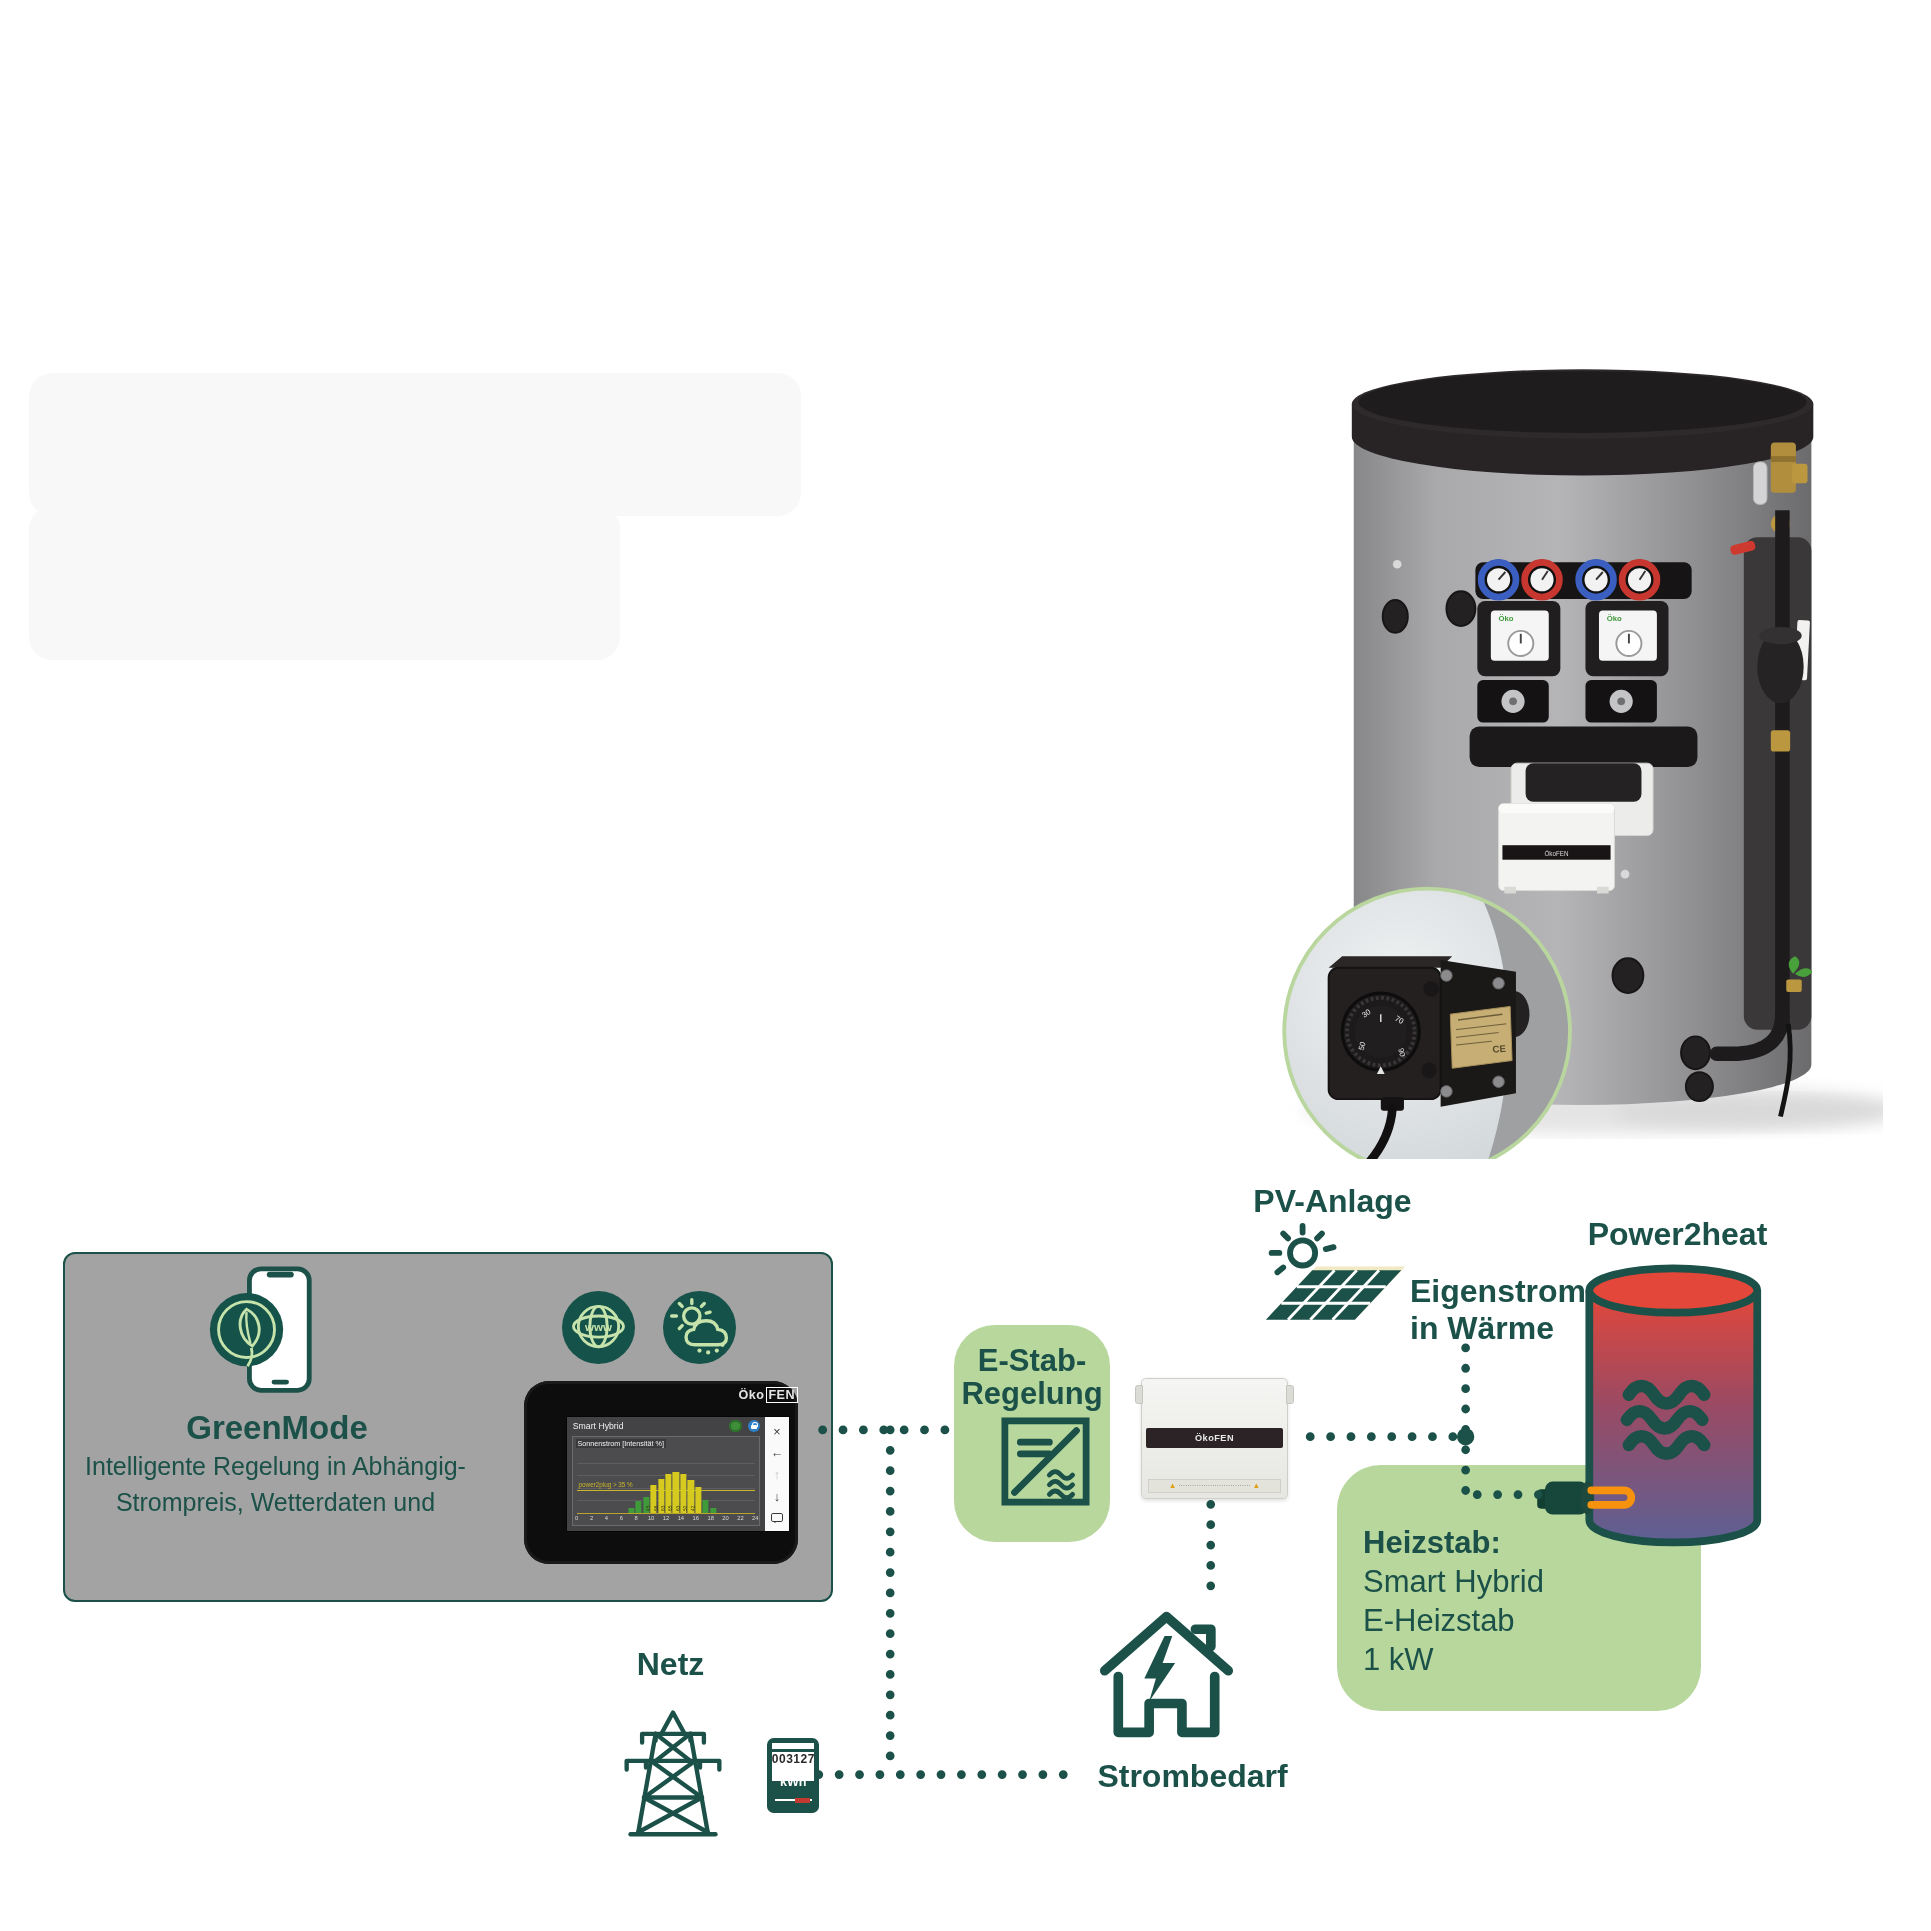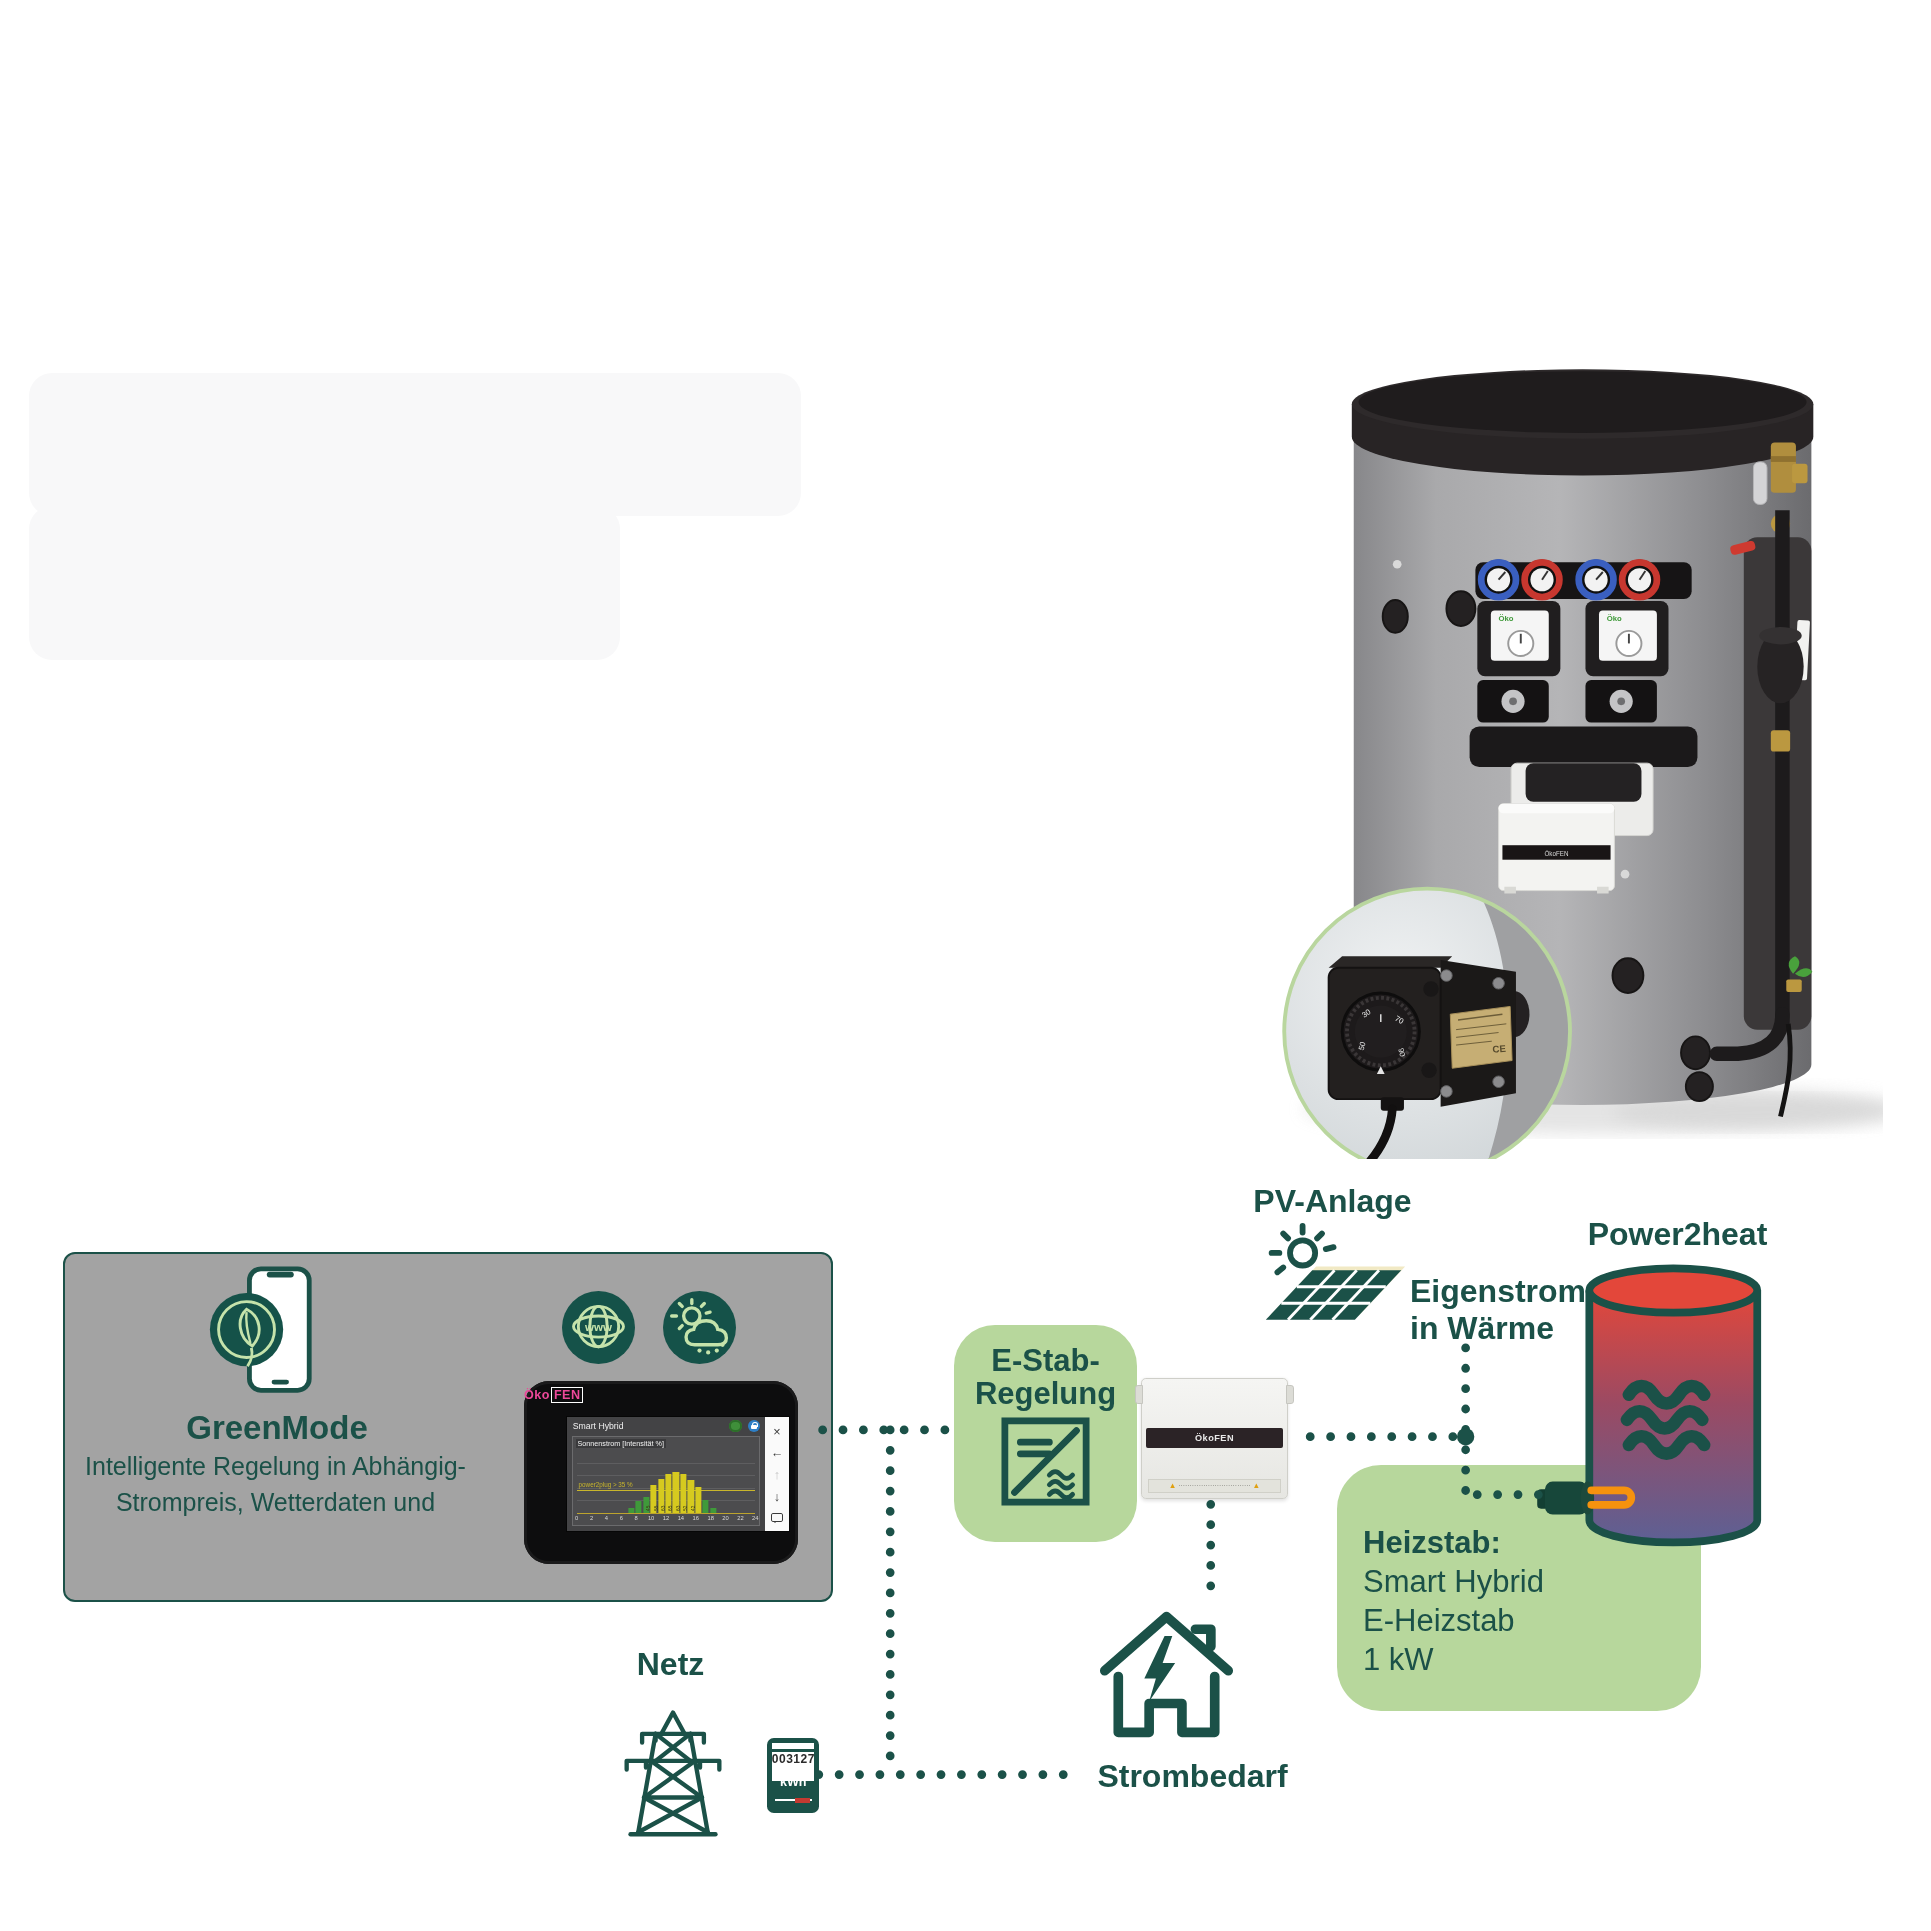--- a/index.html
+++ b/index.html
@@ -9,21 +9,21 @@
   
   .ghost{position:absolute;background:#f8f8f9;border-radius:23px}
   
   .lbl{position:absolute;font-weight:bold;font-size:32px;color:#1b5148;text-align:center;line-height:1.1}
   
   .gm-box{position:absolute;left:63px;top:1252px;width:766px;height:346px;border:2.9px solid #1b5148;border-radius:12px;background:#a3a3a3}
   .gm-title{position:absolute;left:111px;top:1408px;width:328px;text-align:center;font-weight:bold;font-size:33px}
   .gm-par{position:absolute;left:66px;top:1448px;width:419px;text-align:center;font-size:25px;line-height:36px;font-weight:500}
   
   .controller{position:absolute;left:524px;top:1381px;width:274px;height:183px;background:#0d0d0e;border-radius:25px;box-shadow:inset 0 0 0 2.9px #1a1a1b}
-  .ctl-brand{position:absolute;left:0;right:0;top:6.8px;text-align:left;color:#ec4899;font-size:12.6px;font-weight:bold;letter-spacing:0.5px}
+  .ctl-brand{position:absolute;left:0;right:0;top:6.8px;text-align:right;color:#e5e5e5;font-size:12.6px;font-weight:bold;letter-spacing:0.5px}
   .ctl-brand .fenbox{border:1.4px solid #fff;padding:0 1.9px;margin-left:1px}
   .ctl-screen{position:absolute;left:42px;top:35px;width:222px;height:114px;display:flex;background:#3e3e40;border:1.9px solid #060606}
   .scr-main{position:relative;flex:1;background:#434345}
   .scr-header{position:absolute;left:0;right:0;top:0;height:18.3px}
   .scr-title{position:absolute;left:5.8px;top:3.9px;font-size:8.7px;color:#f0f0f0}
   .st-globe{position:absolute;right:23px;top:2.9px;width:12.6px;height:12.6px;border-radius:50%;background:#3f8f3a;box-shadow:inset 0 0 0 1.9px #2c6d29}
   .st-lock{position:absolute;right:4.8px;top:2.9px;width:12.6px;height:12.6px;border-radius:50%;background:#2e7fc6}
   .st-lock::after{content:"";position:absolute;left:3.4px;top:4.8px;width:5.8px;height:3.9px;background:#fff;border-radius:1px}
   .st-lock::before{content:"";position:absolute;left:4.3px;top:2.4px;width:3.9px;height:3.9px;border:1.2px solid #fff;border-bottom:none;border-radius:2.9px 2.9px 0 0}
   .scr-chart{position:absolute;left:4.8px;right:4.8px;top:19.3px;bottom:4.8px;background:#4c4c4e;border:1px solid #6b6b6d}
@@ -43,21 +43,21 @@
   .sb-chat::after{content:"";position:absolute;left:1px;bottom:-3.9px;border:2.9px solid transparent;border-top-color:#3a3a3a}
   
   .meter{position:absolute;left:767px;top:1738px;width:52px;height:75px;background:#1b5148;border-radius:6.8px}
   .meter .disp-top{position:absolute;left:4.8px;top:4.8px;width:42px;height:5.8px;background:#fff;border-bottom:2.9px solid #1b5148}
   .meter .disp{position:absolute;left:4.8px;top:13.5px;width:42px;height:29px;background:#fff;color:#2b2b2b;
                font-size:12px;font-weight:bold;letter-spacing:0.5px;text-align:center;line-height:15.4px;overflow:hidden}
   .meter .unit{position:absolute;left:7.7px;top:37px;width:37px;text-align:center;color:#fff;font-size:12.6px;font-weight:bold;border-bottom:2.4px solid #fff;padding-bottom:10px}
   .meter .redbar{position:absolute;right:8.7px;top:60px;width:15.4px;height:4.8px;background:#c43a31}
   
   .greenbox{position:absolute;background:#b7d79c}
-  .estab{left:954px;top:1325px;width:183px;height:217px;border-radius:41px}
+  .estab{left:954px;top:1325px;width:156px;height:217px;border-radius:41px}
   .estab-txt{position:absolute;left:0;right:0;top:19.3px;text-align:center;font-weight:bold;font-size:31px;line-height:33px;color:#1b5148}
   .heiz{left:1337px;top:1465px;width:364px;height:246px;border-radius:44px}
   .heiz-txt{position:absolute;left:26px;top:58px;font-size:31px;line-height:39px;color:#1b5148}
   .heiz-txt .t{font-weight:bold}
   
   .inv{position:absolute;left:1141px;top:1378px;width:145px;height:119px;background:linear-gradient(#f5f5f3,#e6e6e2);
        border:1px solid #cfcfc9;border-radius:4.8px;box-shadow:0 1.9px 3.9px rgba(0,0,0,.12)}
   .inv::before,.inv::after{content:"";position:absolute;top:5.8px;width:5.8px;height:17.4px;background:#dcdcd6;border:1px solid #c6c6c0}
   .inv::before{left:-6.8px;border-radius:2.9px 0 0 2.9px}
   .inv::after{right:-6.8px;border-radius:0 2.9px 2.9px 0}

